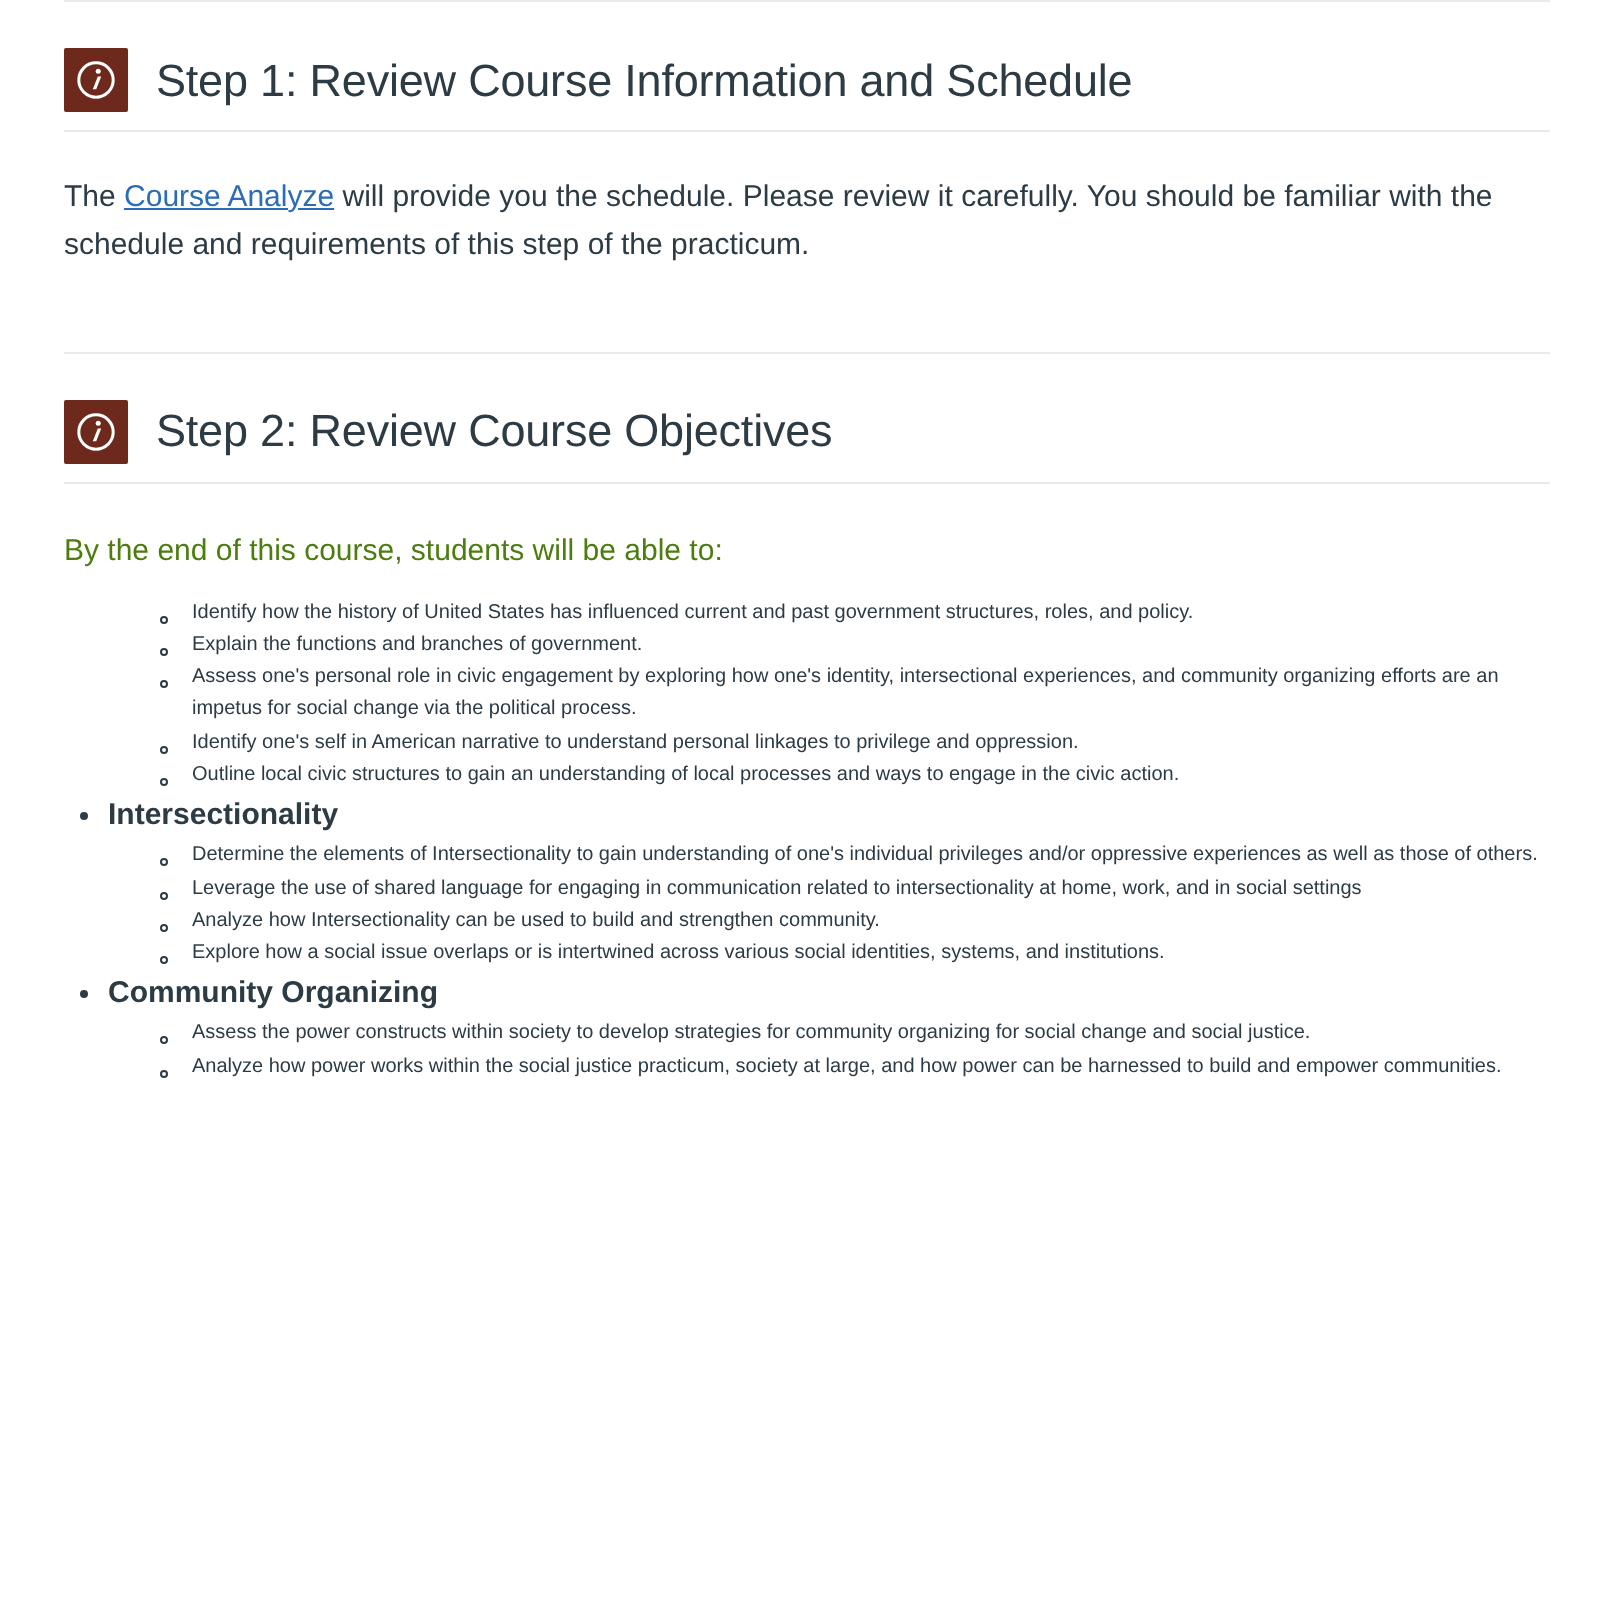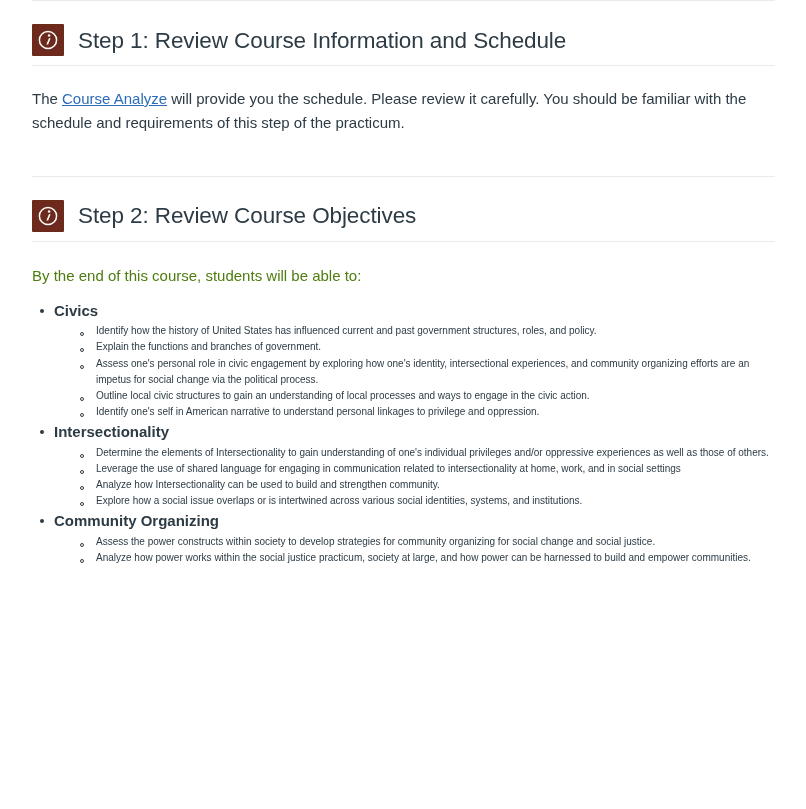--- a/index.html
+++ b/index.html
@@ -171,27 +171,26 @@
         <span class="heading-text">Step 2: Review Course Objectives</span>
       </div>
       <div class="rule"></div>
     </div>
 
     <p class="intro">By the end of this course, students will be able to:</p>
 
     <ul class="objectives">
 
       <li class="group">
-        <div class="group-label">Civics</div>
         <ul class="sub">
           <li>Identify how the history of United States has influenced current and past government structures, roles, and policy.</li>
           <li>Explain the functions and branches of government.</li>
           <li>Assess one's personal role in civic engagement by exploring how one's identity, intersectional experiences, and community organizing efforts are an impetus for social change via the political process.</li>
+          <li>Identify one's self in American narrative  to understand personal linkages to privilege and oppression.</li>
           <li>Outline local civic structures  to gain an understanding of local processes and ways to engage in the civic action.</li>
-          <li>Identify one's self in American narrative  to understand personal linkages to privilege and oppression.</li>
         </ul>
       </li>
 
       <li class="group">
         <div class="group-label">Intersectionality</div>
         <ul class="sub">
           <li>Determine the elements of Intersectionality  to gain understanding of one's individual privileges and/or oppressive experiences as well as those of others.</li>
           <li>Leverage the use of shared language for engaging in communication related to intersectionality at home, work, and in social settings</li>
           <li>Analyze how Intersectionality can be used to build and strengthen community.</li>
           <li>Explore how a social issue overlaps or is intertwined across various social identities, systems, and institutions.</li>

